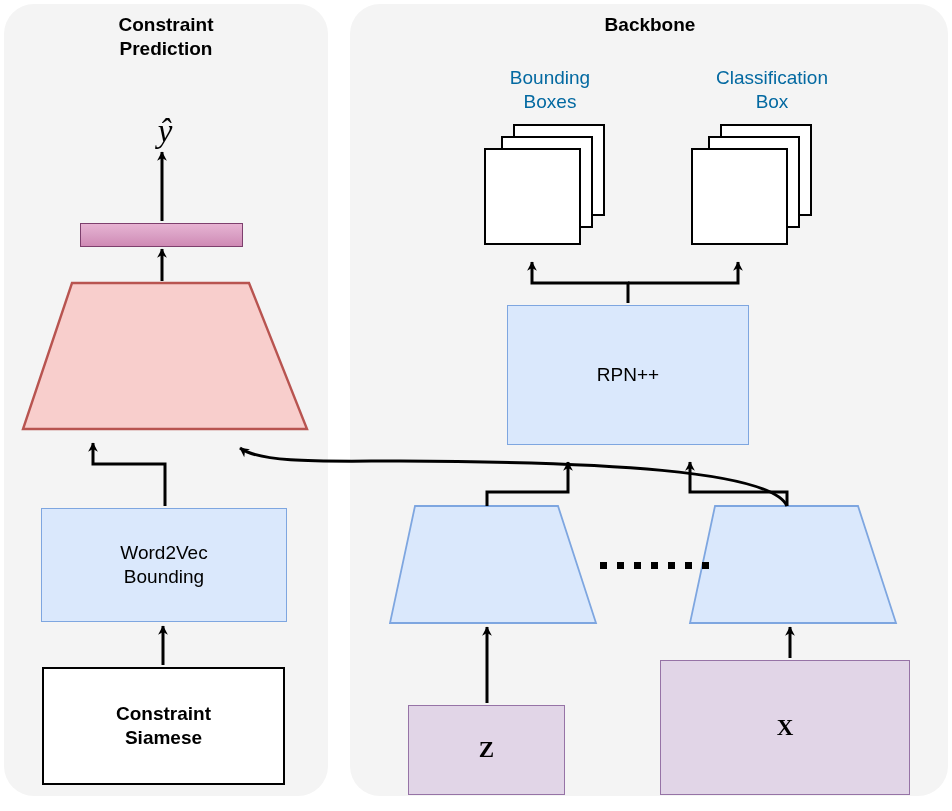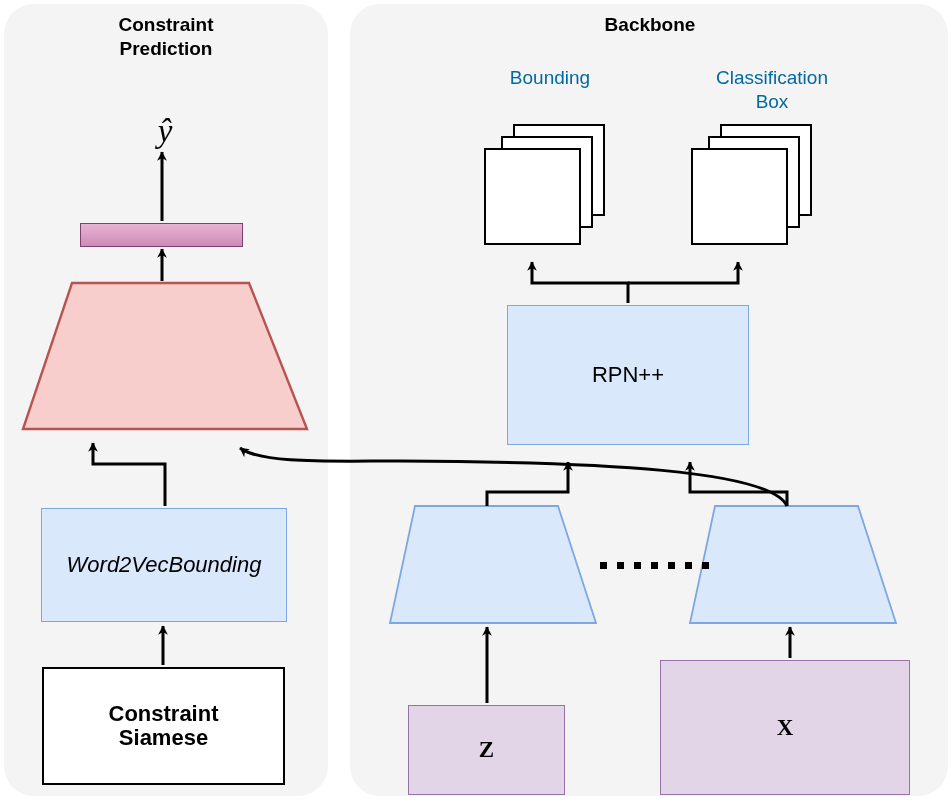--- a/index.html
+++ b/index.html
@@ -4,21 +4,21 @@
 <style>
   html,body{margin:0;padding:0;background:#ffffff;}
   body{width:952px;height:811px;position:relative;overflow:hidden;
        font-family:"Liberation Sans","DejaVu Sans",sans-serif;color:#000;}
   #stage{position:absolute;inset:0;width:952px;height:626px;}
   .panel{position:absolute;background:#f4f4f4;border-radius:30px;}
   .title{position:absolute;text-align:center;font-weight:bold;font-size:19px;
          line-height:24px;color:#000;}
   .caption{position:absolute;text-align:center;font-size:19px;line-height:24px;color:#0369a1;}
   .boxlbl{position:absolute;display:flex;align-items:center;justify-content:center;
-          text-align:center;font-size:22px;line-height:24px;}
+          text-align:center;font-size:19px;line-height:24px;}
   .rect{position:absolute;box-sizing:border-box;}
   .blue{background:#dae8fc;border:1.6px solid #7ea6e0;}
   .white{background:#ffffff;border:2.2px solid #000000;}
   .purple{background:#e1d5e7;border:1.6px solid #9673a6;}
   .magenta{border:1.8px solid #7d3f6d;
            background:linear-gradient(to bottom,#e7b3d2 0%,#dba2c6 45%,#cf8ab4 100%);}
   .card{position:absolute;background:#fff;border:2.4px solid #000;box-sizing:border-box;}
   .serif{font-family:"Liberation Serif","DejaVu Serif",serif;font-weight:bold;font-size:23px;}
   .bold{font-weight:bold;}
   svg{position:absolute;left:0;top:0;pointer-events:none;}
@@ -40,38 +40,39 @@
 
   <div class="title" style="left:510px;top:13px;width:280px;">
     <div>Backbone</div>
   </div>
 
   <div class="yhat" style="left:105px;top:113px;width:120px;">ŷ</div>
 
   <div class="rect magenta" style="left:80px;top:223px;width:163px;height:24px;"></div>
 
   <div class="rect blue" style="left:41px;top:508px;width:246px;height:114px;"></div>
-  <div class="boxlbl" style="left:41px;top:508px;width:246px;height:114px;font-style:italic;">
+  <div class="boxlbl" style="left:41px;top:508px;width:246px;height:114px;flex-direction:column;">
     <span>Word2Vec</span>
     <span>Bounding</span>
   </div>
 
   <div class="rect white" style="left:42px;top:667px;width:243px;height:118px;"></div>
   <div class="boxlbl bold" style="left:42px;top:667px;width:243px;height:118px;flex-direction:column;">
     <span>Constraint</span>
     <span>Siamese</span>
   </div>
 
   <div class="boxlbl" style="left:70px;top:318px;width:200px;height:70px;flex-direction:column;">
     <span>Constraint</span>
     <span>Prediction</span>
   </div>
 
   <div class="caption" style="left:460px;top:66px;width:180px;">
     <div>Bounding</div>
+    <div>Boxes</div>
   </div>
   <div class="caption" style="left:672px;top:66px;width:200px;">
     <div>Classification</div>
     <div>Box</div>
   </div>
 
   <div class="card" style="left:513px;top:124px;width:92px;height:92px;"></div>
   <div class="card" style="left:501px;top:136px;width:92px;height:92px;"></div>
   <div class="card" style="left:484px;top:148px;width:97px;height:97px;"></div>
 

